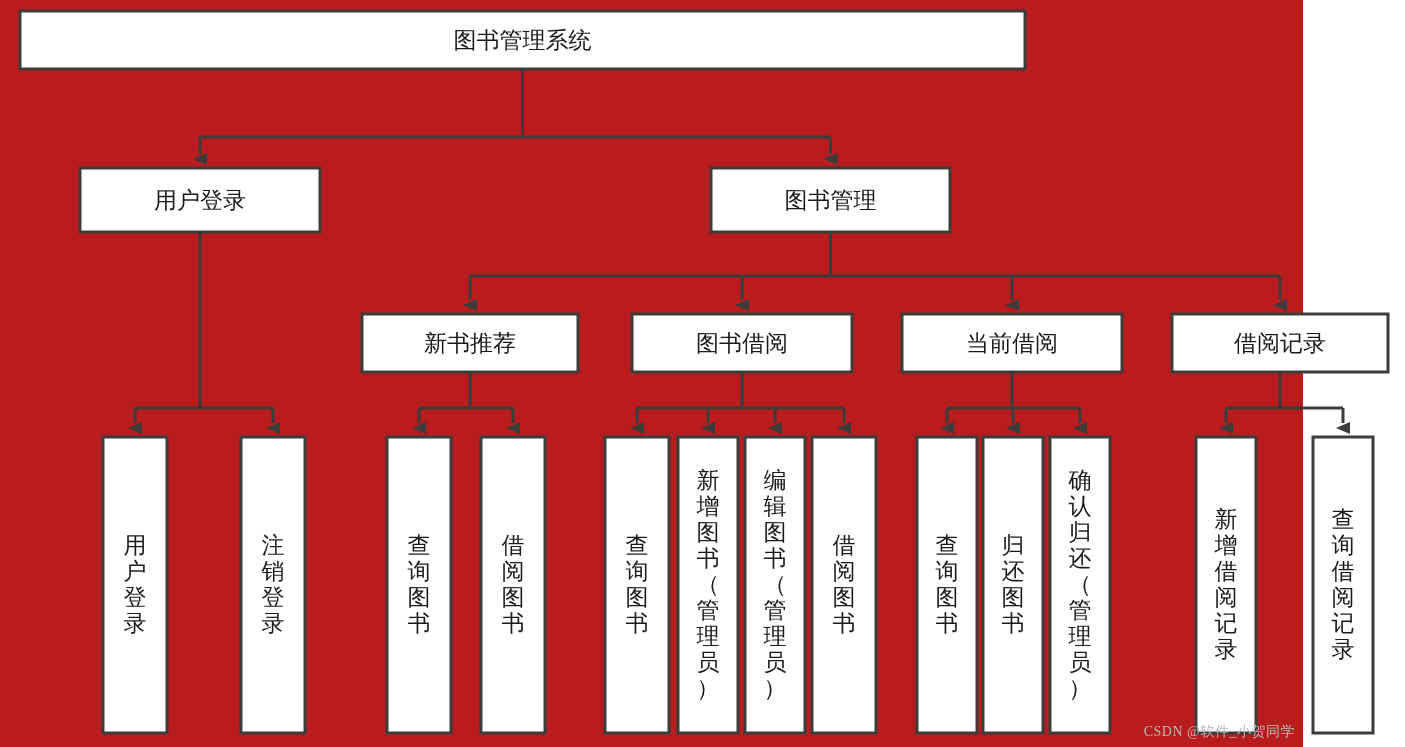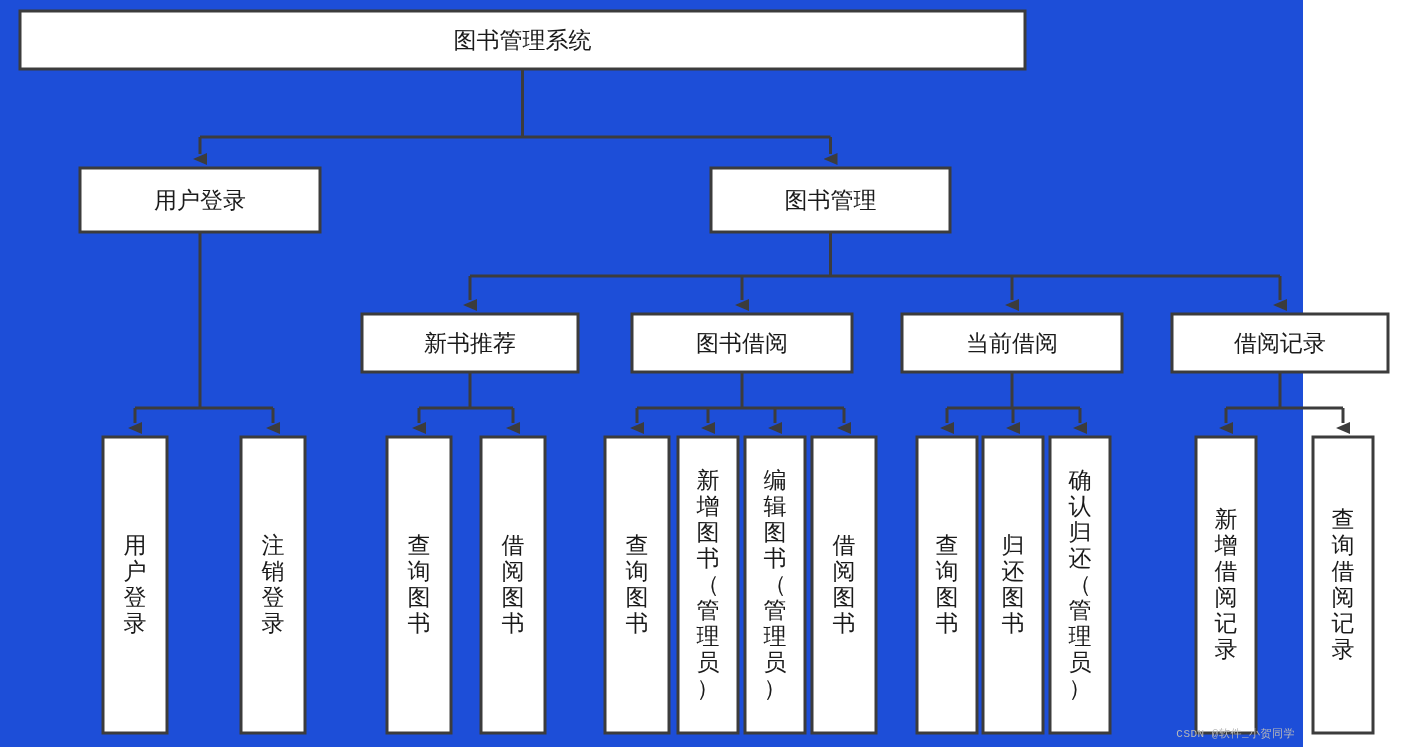--- a/index.html
+++ b/index.html
@@ -11,21 +11,21 @@
   body {
     width: 1405px;
     height: 747px;
     font-family: "Liberation Sans", "DejaVu Sans", sans-serif;
     overflow: hidden;
   }
   #diagram-root {
     position: relative;
     width: 1303px;
     height: 747px;
-    background: #1d4ed8;
+    background: #b91c1c;
   }
   svg#tree-svg {
     position: absolute;
     top: 0;
     left: 0;
     width: 1405px;
     height: 747px;
     display: block;
   }
   .node-rect {
@@ -56,22 +56,22 @@
   .node-label-v {
     font-family: "DejaVu Sans", "Liberation Sans", sans-serif;
     font-size: 23px;
     fill: #1a1a1a;
     text-anchor: middle;
   }
   .watermark {
     position: absolute;
     right: 8px;
     bottom: 6px;
-    font-family: Liberation Mono, monospace;
-    font-size: 11px;
+    font-family: Liberation Serif, serif;
+    font-size: 14px;
     color: #b9b9b9;
     letter-spacing: 0.5px;
     white-space: nowrap;
     user-select: none;
   }
 </style>
 </head>
 <body>
 
 <div id="diagram-root">

